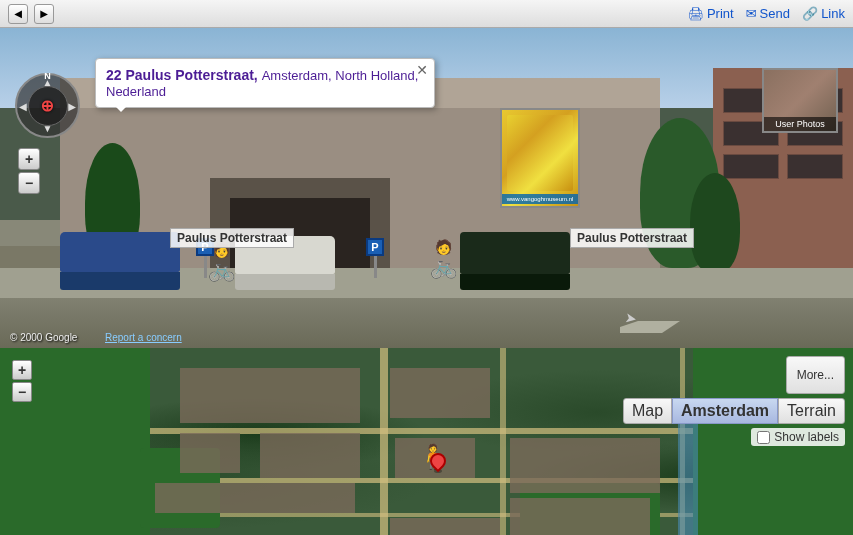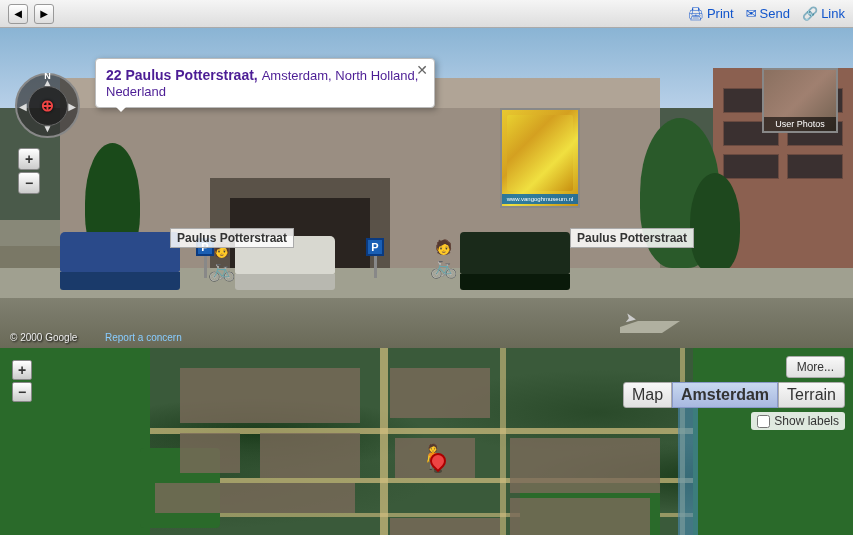--- a/index.html
+++ b/index.html
@@ -372,20 +372,21 @@
       font-size: 10px;
       color: #eee;
       text-shadow: 1px 1px 2px #000;
     }
     #report-link {
       position: absolute;
       bottom: 5px;
       left: 105px;
       font-size: 10px;
       color: #88ccff;
+      text-decoration: underline;
       cursor: pointer;
     }
 
     
     #map-panel {
       position: relative;
       width: 853px;
       height: 215px;
       background: #4a6a4a;
       overflow: hidden;
@@ -453,21 +454,21 @@
       white-space: nowrap;
     }
     .map-btn:first-child { border-radius: 3px 0 0 3px; }
     .map-btn:last-child { border-radius: 0 3px 3px 0; text-align: right; }
     .map-btn.active {
       background: linear-gradient(to bottom, #c8d8f0, #a8b8e0);
       border-color: #8898c8;
       font-weight: bold;
     }
     .map-btn-single {
-      padding: 3px 10px;
+      padding: 11px 10px;
       font-size: 12px;
       background: linear-gradient(to bottom, #f8f8f8, #e0e0e0);
       border: 1px solid #aaa;
       border-radius: 3px;
       cursor: pointer;
       color: #333;
     }
 
     
     .show-labels-row {

